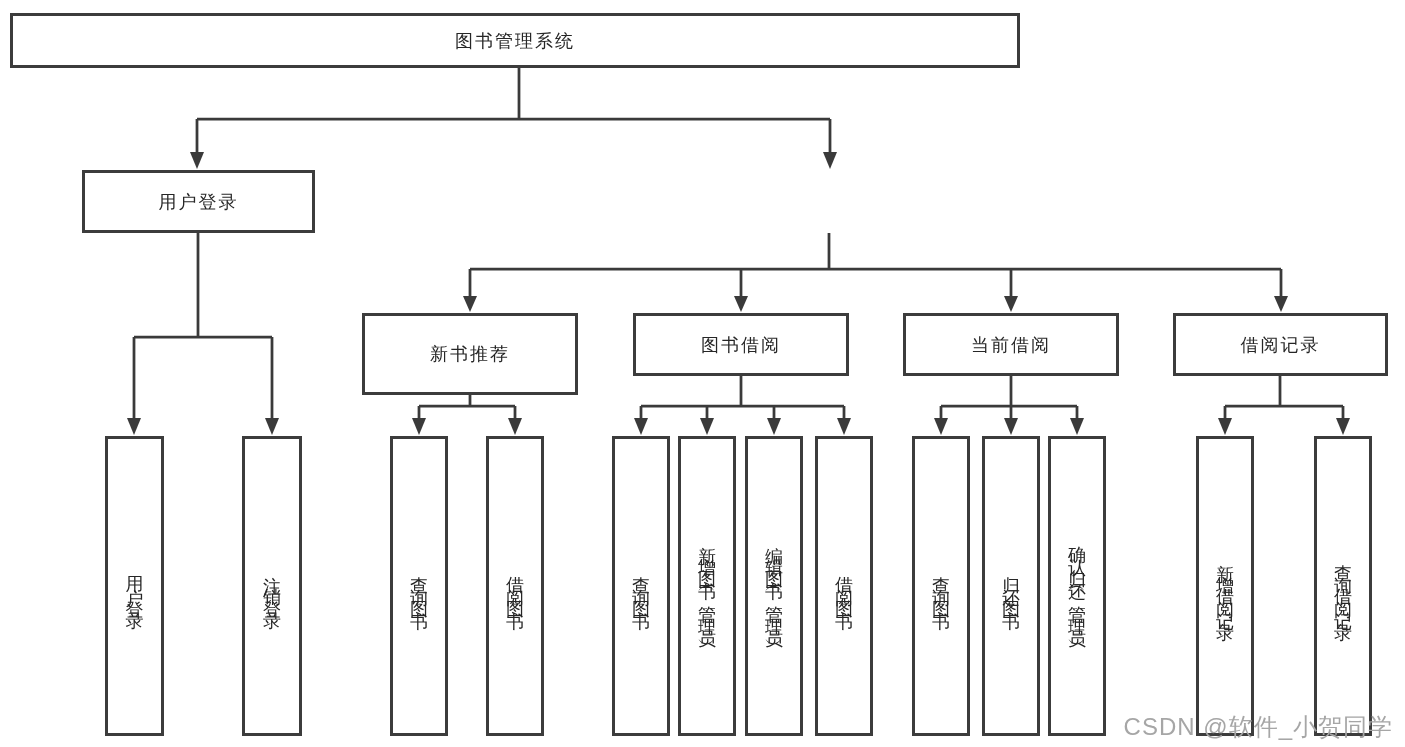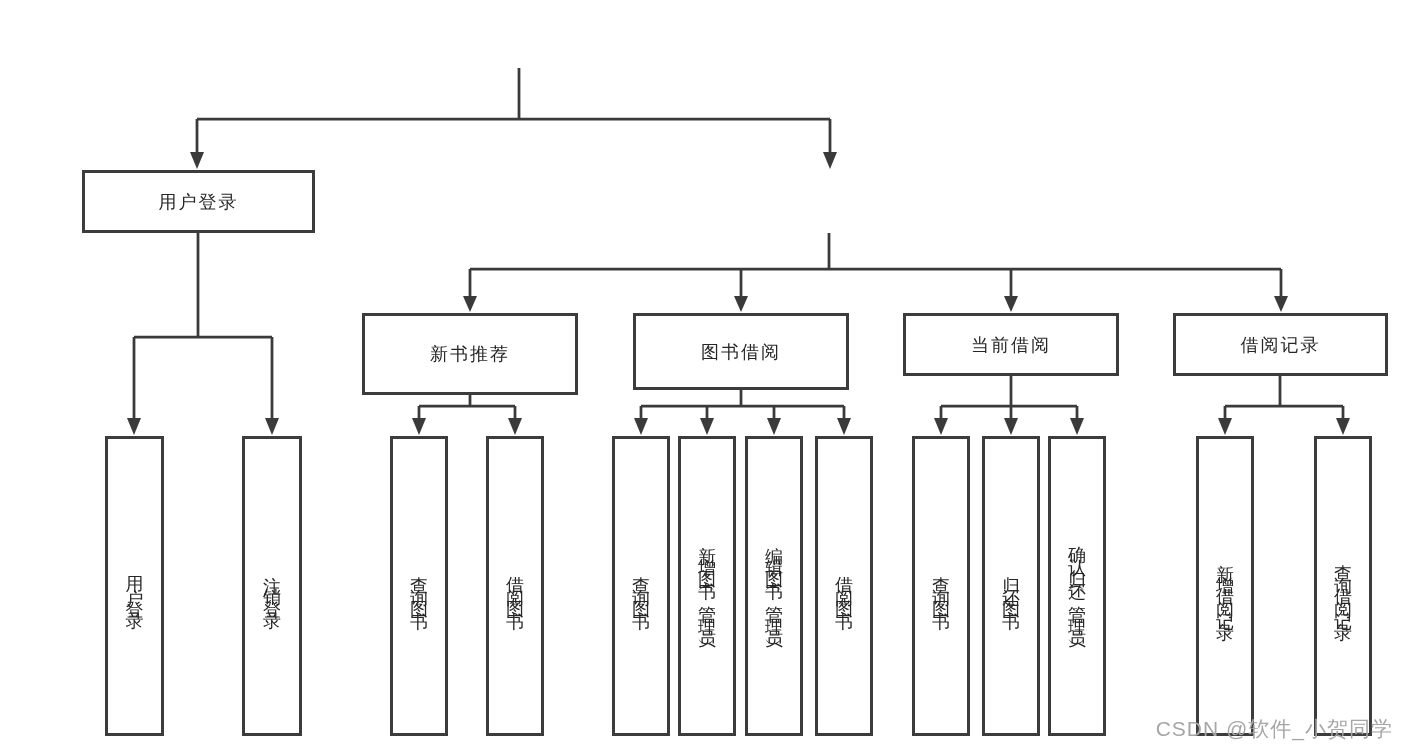--- a/index.html
+++ b/index.html
@@ -13,21 +13,21 @@
     box-sizing:border-box;display:flex;align-items:center;justify-content:center;
     color:#262626;
   }
   .box.h span{font-size:18px;letter-spacing:2px;white-space:nowrap;}
   .box.v span{
     writing-mode:vertical-rl;text-orientation:mixed;
     font-size:18px;letter-spacing:12px;line-height:1;white-space:nowrap;
   }
   #watermark{
     position:absolute;right:12px;bottom:4px;z-index:3;
-    font-size:21px;letter-spacing:1px;color:#a6a6a6;white-space:nowrap;margin-left:25px;
+    font-size:24px;letter-spacing:1px;color:#a6a6a6;white-space:nowrap;margin-left:25px;
   }
 </style>
 </head>
 <body>
 
 <div id="canvas">
 
   <svg id="wires" width="1405" height="747" viewBox="0 0 1405 747">
     <g stroke="#3a3a3a" stroke-width="2.75" fill="none">
 
@@ -61,29 +61,32 @@
       <polygon points="767,418 781,418 774,435"></polygon>
       <polygon points="837,418 851,418 844,435"></polygon>
       <polygon points="934,418 948,418 941,435"></polygon>
       <polygon points="1004,418 1018,418 1011,435"></polygon>
       <polygon points="1070,418 1084,418 1077,435"></polygon>
       <polygon points="1218,418 1232,418 1225,435"></polygon>
       <polygon points="1336,418 1350,418 1343,435"></polygon>
     </g>
   </svg>
 
+  <div class="box h" style="left:10px;top:13px;width:1010px;height:55px">
+    <span>图书管理系统</span>
+  </div>
 
   <div class="box h" style="left:82px;top:170px;width:233px;height:63px">
     <span>用户登录</span>
   </div>
 
   <div class="box h" style="left:362px;top:313px;width:216px;height:82px">
     <span>新书推荐</span>
   </div>
-  <div class="box h" style="left:633px;top:313px;width:216px;height:77px">
+  <div class="box h" style="left:633px;top:313px;width:216px;height:63px">
     <span>图书借阅</span>
   </div>
   <div class="box h" style="left:1173px;top:313px;width:215px;height:63px">
     <span>借阅记录</span>
   </div>
   <div class="box h" style="left:903px;top:313px;width:216px;height:63px">
     <span>当前借阅</span>
   </div>
 
   <div class="box v" style="left:105px;top:436px;width:59px;height:300px">

